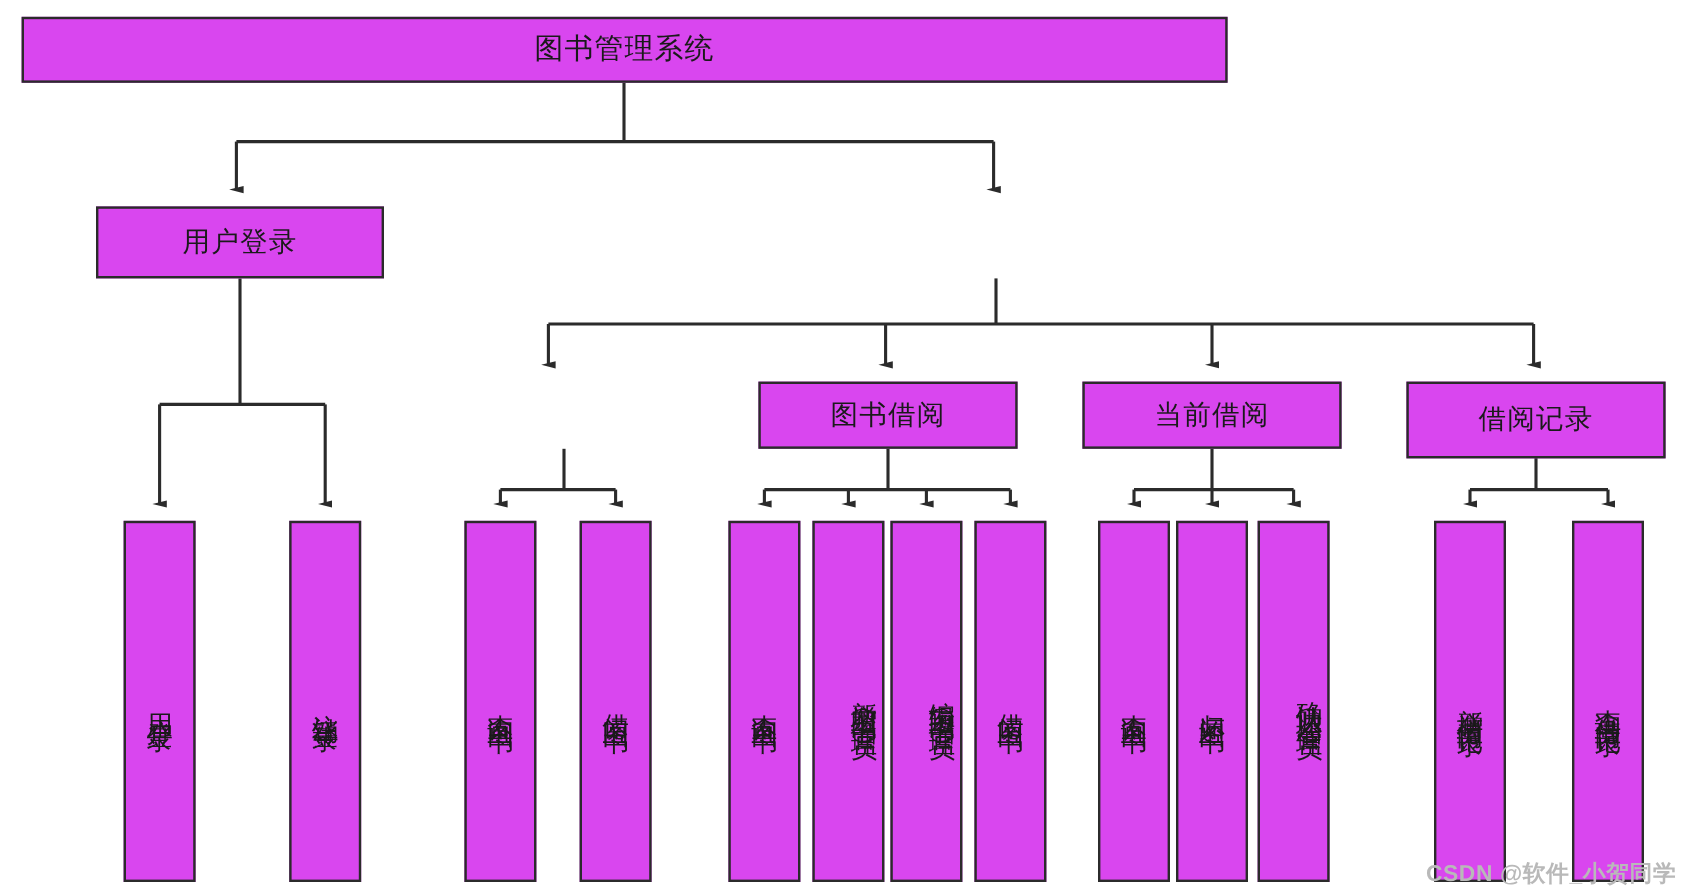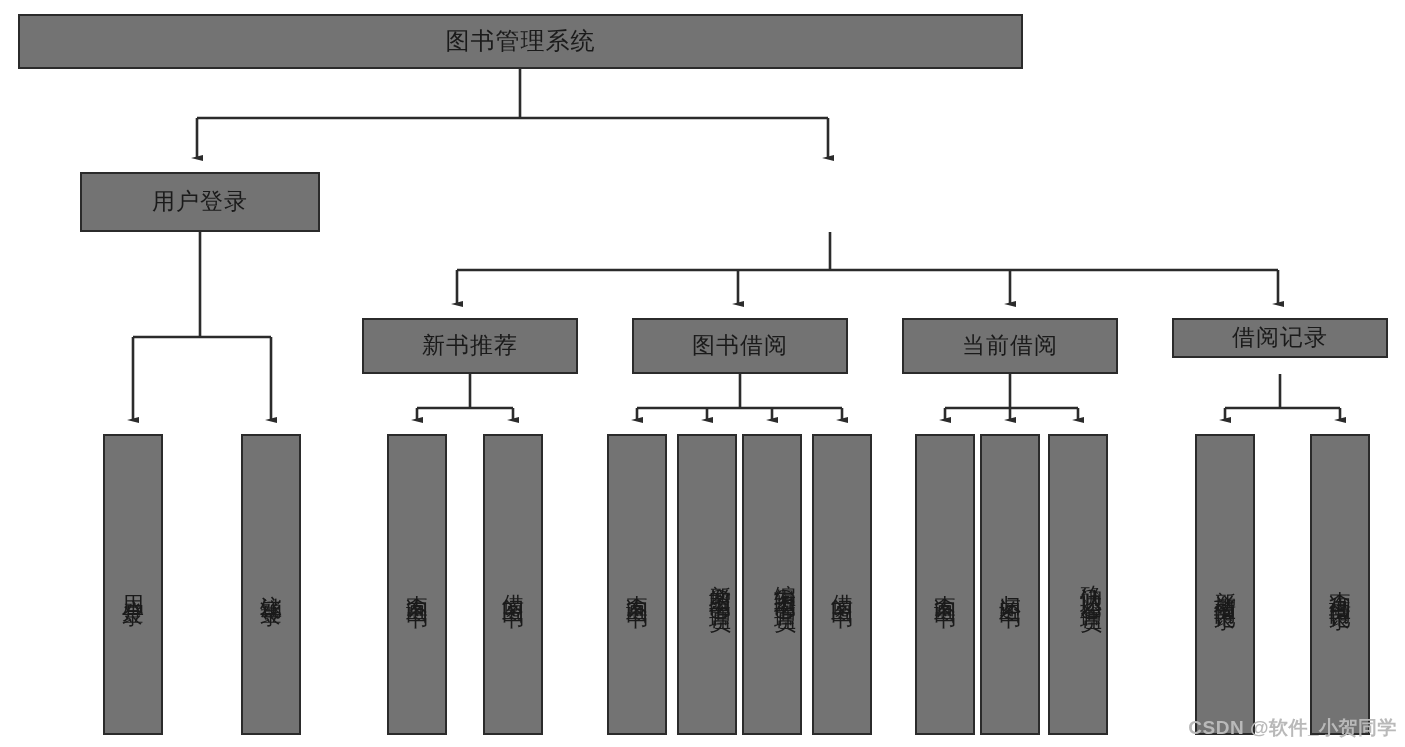--- a/index.html
+++ b/index.html
@@ -21,21 +21,21 @@
     position: absolute;
     left: 0;
     top: 0;
     width: 1405px;
     height: 747px;
     pointer-events: none;
   }
   .node {
     position: absolute;
     box-sizing: border-box;
-    background: #737373;
+    background: #d946ef;
     border: 2px solid #2b2b2b;
     display: flex;
     align-items: center;
     justify-content: center;
     color: #1a1a1a;
   }
   .node.h {
     font-size: 23px;
     letter-spacing: 1px;
     line-height: 1.1;
@@ -117,30 +117,27 @@
   </svg>
 
   <div class="node h root" style="left: 18px; top: 14px; width: 1005px; height: 55px;">
       <span>图书管理系统</span>
     </div>
 
   <div class="node h" style="left: 80px; top: 172px; width: 240px; height: 60px;">
       <span>用户登录</span>
     </div>
 
-  <div class="node h" style="left: 362px; top: 318px; width: 216px; height: 56px;">
-      <span>新书推荐</span>
-    </div>
   <div class="node h" style="left: 902px; top: 318px; width: 216px; height: 56px;">
       <span>当前借阅</span>
     </div>
   <div class="node h" style="left: 632px; top: 318px; width: 216px; height: 56px;">
       <span>图书借阅</span>
     </div>
-  <div class="node h" style="left: 1172px; top: 318px; width: 216px; height: 40px; text-align: center;">
+  <div class="node h" style="left: 1172px; top: 318px; width: 216px; height: 64px; text-align: center;">
       <span>借阅记录</span>
     </div>
 
   <div class="node v" style="left: 103px; top: 434px; width: 60px; height: 301px;">
       <span>用户登录</span>
     </div>
   <div class="node v" style="left: 241px; top: 434px; width: 60px; height: 301px;">
       <span>注销登录</span>
     </div>
   <div class="node v" style="left: 387px; top: 434px; width: 60px; height: 301px;">

